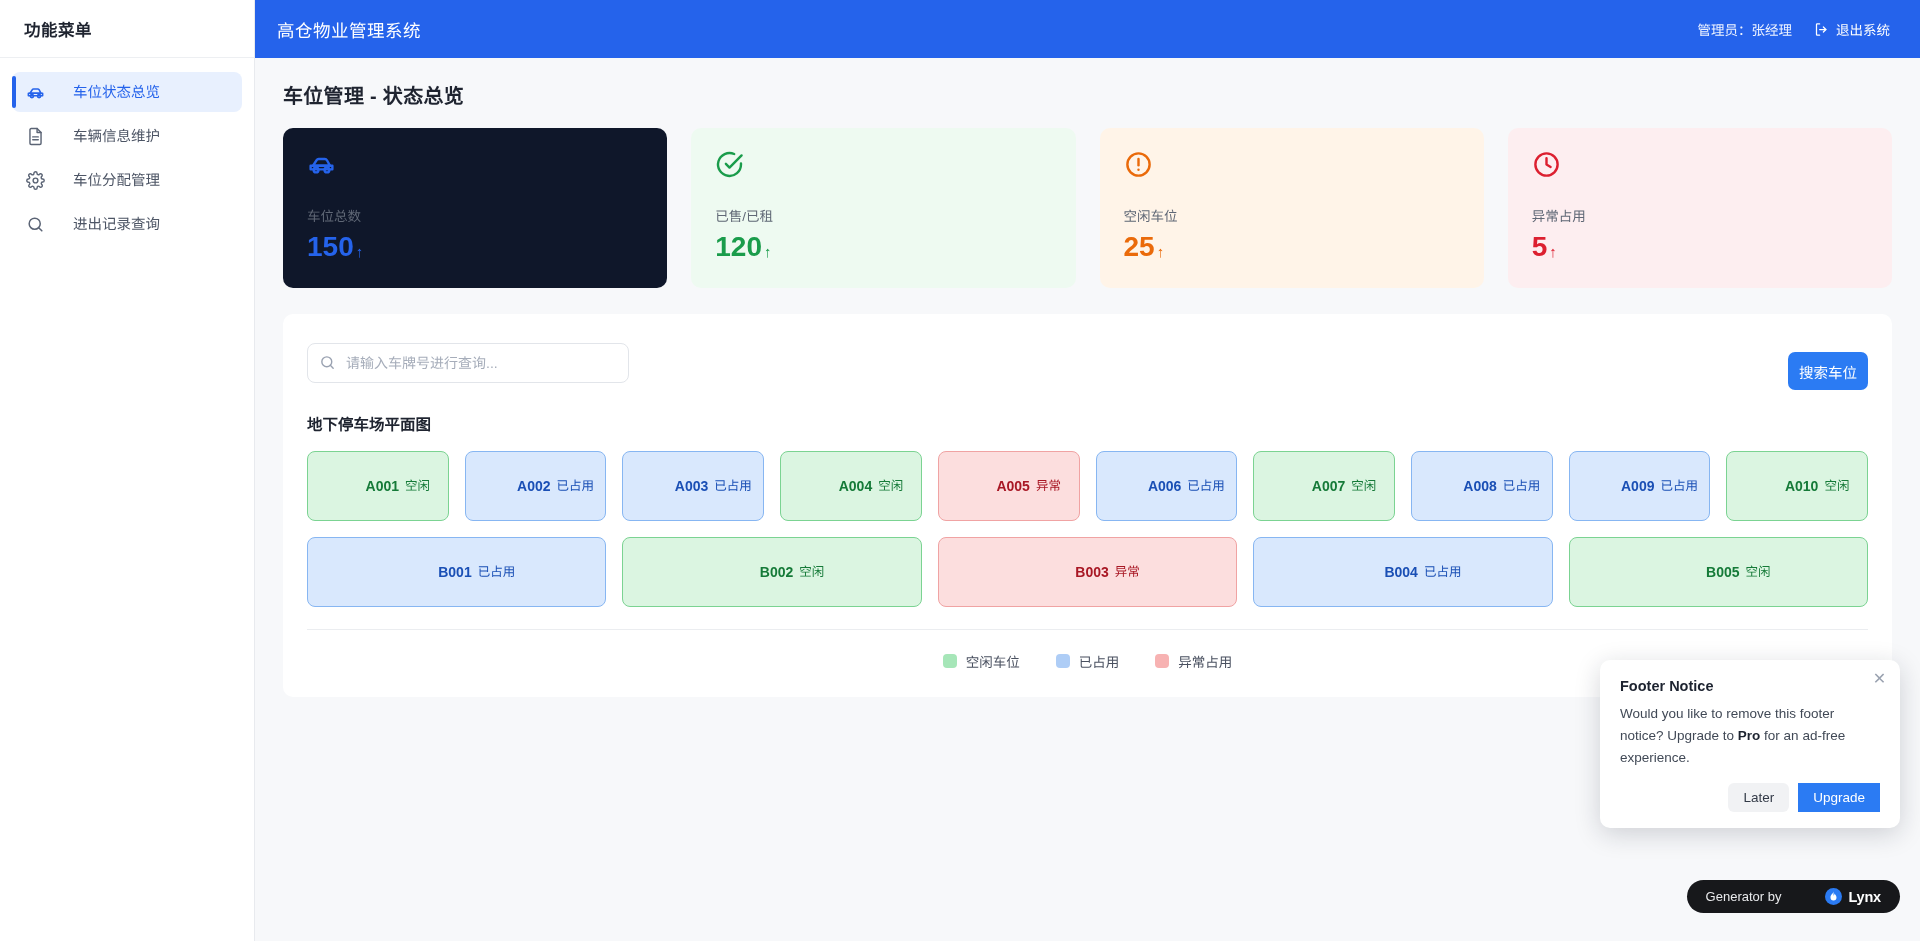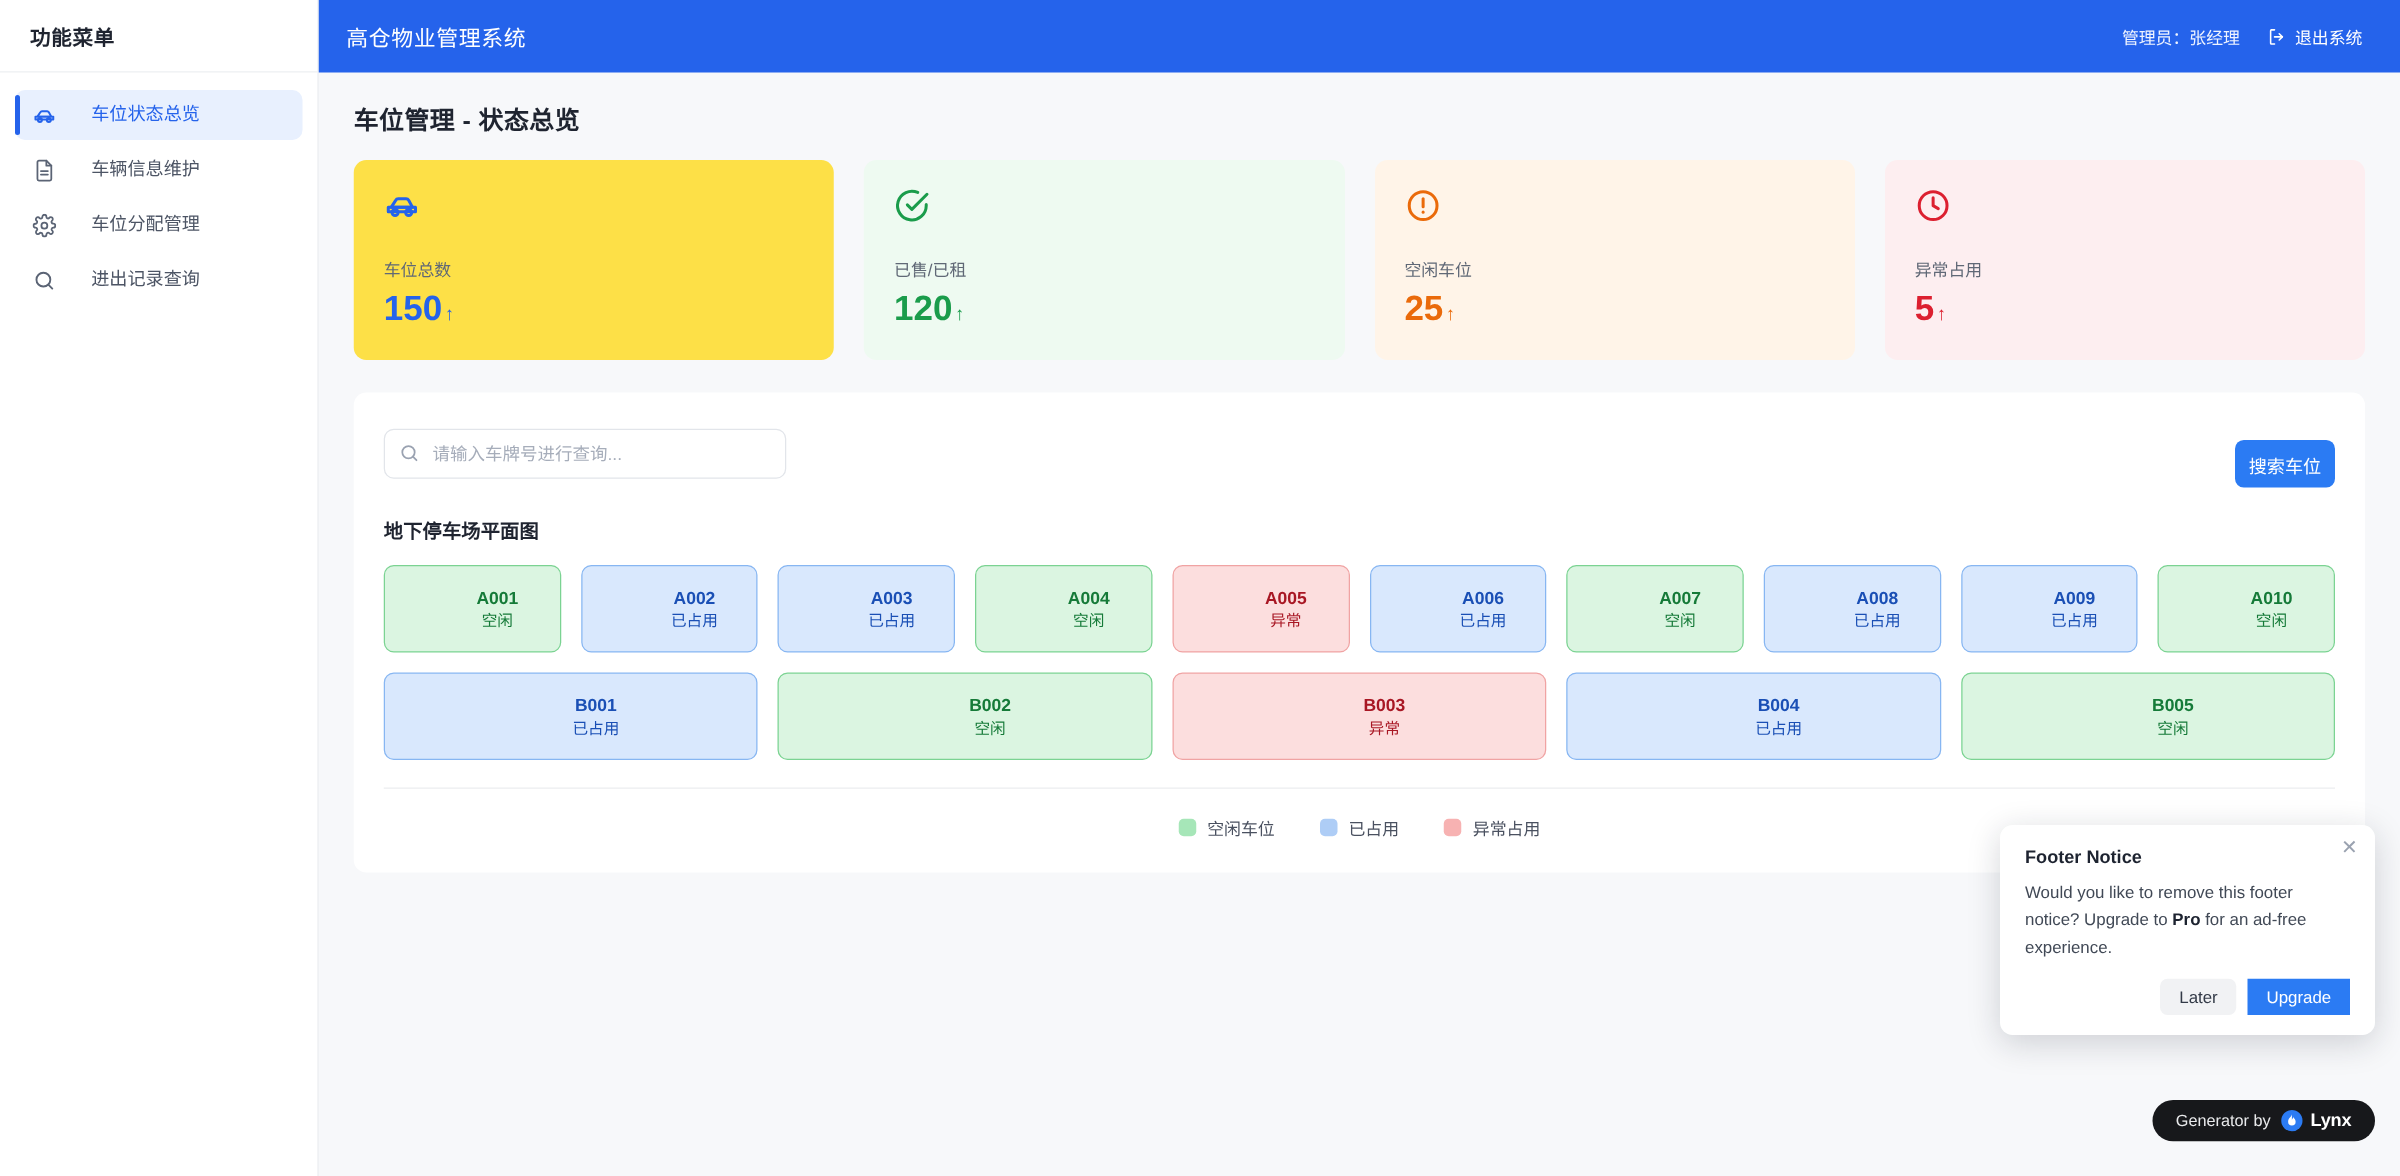--- a/index.html
+++ b/index.html
@@ -96,21 +96,21 @@
     min-height: 160px;
     display: flex;
     flex-direction: column;
   }
   .stat-card .stat-ico { width: 29px; height: 29px; display: block; margin-bottom: 26px; }
   .stat-label { font-size: 13.5px; color: #606876; margin-bottom: 8px; }
   .stat-value-row { display: flex; align-items: flex-end; gap: 2px; }
   .stat-value { font-size: 28px; font-weight: bold; line-height: 1; }
   .stat-trend { font-size: 15px; line-height: 1; padding-bottom: 2px; }
 
-  .sc-blue   { background: #fde047; }
+  .sc-blue   { background: #0f172a; }
   .sc-green  { background: #eefaf1; }
   .sc-orange { background: #fff4e8; }
   .sc-red    { background: #fdeef0; }
   .c-blue   { color: #2563eb; }
   .c-green  { color: #1a9c4b; }
   .c-orange { color: #ea6a0a; }
   .c-red    { color: #dc2030; }
 
   
   .panel {
@@ -154,21 +154,20 @@
   }
   .lot-title { font-size: 15.5px; font-weight: bold; color: #1f2430; margin-bottom: 17px; }
 
   .lot-row { display: flex; gap: 16px; margin-bottom: 16px; }
   .slot {
     flex: 1;
     border-radius: 8px;
     border: 1px solid transparent;
     min-height: 70px;
     display: flex;
-    flex-direction: column;
     align-items: center;
     justify-content: center;
     gap: 6px;
     cursor: pointer;
     padding-left: 40px;
   }
   .slot-id { font-size: 14px; font-weight: bold; line-height: 1; }
   .slot-state { font-size: 12.5px; line-height: 1; }
 
   .st-free     { background: #dbf5e1; border-color: #7bd392; }
@@ -226,21 +225,21 @@
     height: 33px;
     background: #17181b;
     border-radius: 17px;
     display: flex;
     align-items: center;
     gap: 9px;
     padding: 0 19px;
     cursor: pointer;
   }
   .lynx-text { color: #e9eaec; font-size: 13px; }
-  .lynx-logo-wrap { display: flex; align-items: center; gap: 6px; }
+  .lynx-logo-wrap { display: flex; align-items: center; gap: 6px; margin-left: 35px; }
   .lynx-mark {
     width: 17px; height: 17px; border-radius: 50%;
     background: #2b7bf3; display: flex; align-items: center; justify-content: center;
   }
   .lynx-mark svg { width: 9px; height: 11px; display: block; }
   .lynx-name { color: #ffffff; font-size: 14.5px; font-weight: bold; letter-spacing: -.2px; }
 </style>
 </head>
 <body>
 

